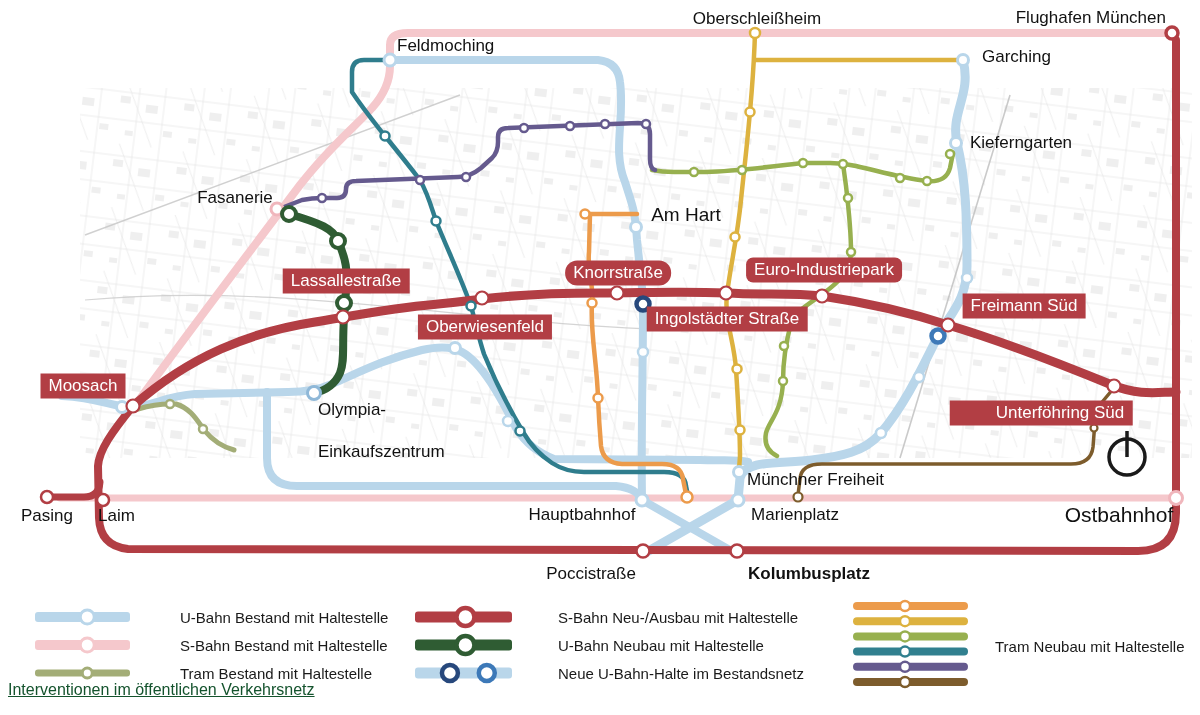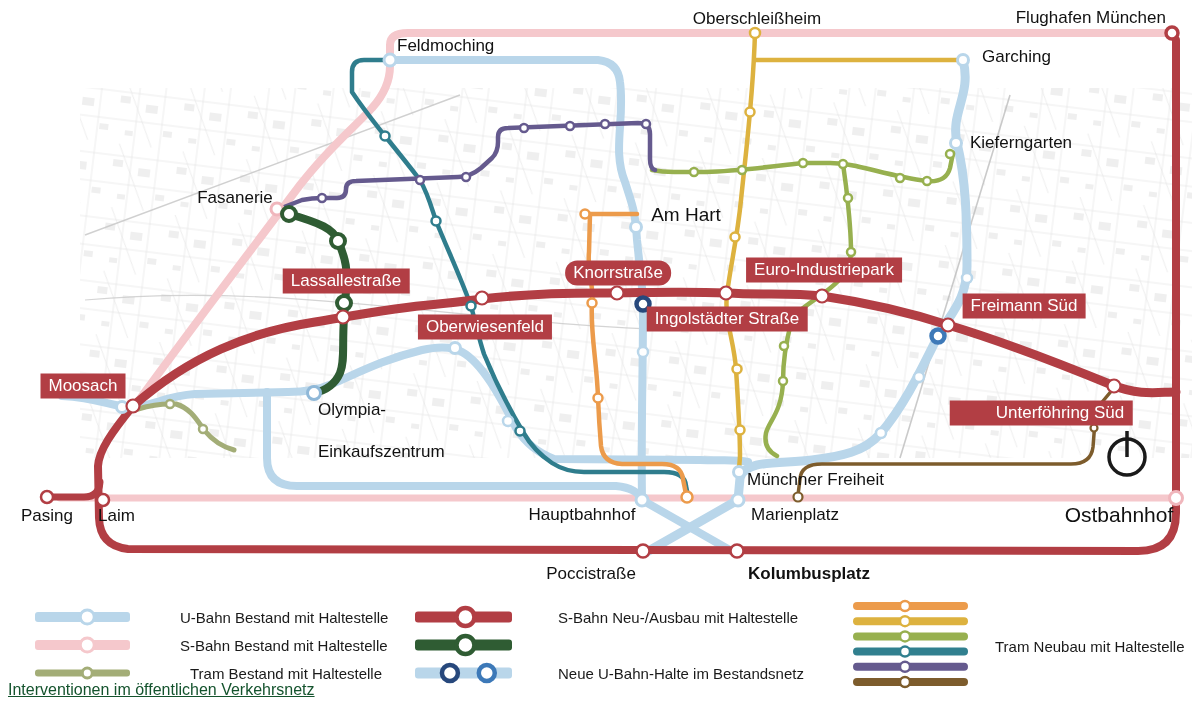--- a/index.html
+++ b/index.html
@@ -156,62 +156,63 @@
       <div class="plain-label center" style="left: 582px; top: 515px; font-size: 17px;">Hauptbahnhof</div>
       <div class="plain-label center" style="left: 795px; top: 515px; font-size: 17px;">Marienplatz</div>
       <div class="plain-label center" style="left: 1119px; top: 515px; font-size: 21px;">Ostbahnhof</div>
       <div class="plain-label center" style="left: 591px; top: 574px; font-size: 17px;">Poccistraße</div>
       <div class="plain-label center" style="left: 809px; top: 574px; font-size: 17px; font-weight: bold;">Kolumbusplatz</div>
       <div class="box-label center" style="left: 83px; top: 386px; font-size: 17px;">Moosach</div>
       <div class="box-label center" style="left: 346px; top: 281px; font-size: 17px;">Lassallestraße</div>
       <div class="box-label center" style="left: 485px; top: 327px; font-size: 17px;">Oberwiesenfeld</div>
       <div class="box-label center" style="left: 618px; top: 273px; font-size: 17px; border-radius: 12px;">Knorrstraße</div>
       <div class="box-label center" style="left: 727px; top: 319px; font-size: 17px;">Ingolstädter Straße</div>
-      <div class="box-label center" style="left: 824px; top: 270px; font-size: 17px;">Euro-Industriepark</div>
+      <div class="box-label center" style="left: 824px; top: 270px; font-size: 17px; border-radius: 7px;">Euro-Industriepark</div>
       <div class="box-label center" style="left: 1024px; top: 306px; font-size: 17px;">Freimann Süd</div>
       <div class="box-label center" style="left: 1041px; top: 413px; font-size: 17px; padding-left: 46px;">Unterföhring Süd</div>
     </div>
 
   <div id="legend">
     <div class="lg-col" id="lg-col1" style="left:35px;">
         <div class="lg-row" style="top: 6px;">
           <svg width="95" height="26">
             <rect x="0" y="8" width="95" height="10" rx="3" fill="#b9d6ea"></rect>
             <circle cx="52.25000000000001" cy="13" r="7" fill="#fff" stroke="#b9d6ea" stroke-width="3"></circle>
           </svg>
           <div class="lg-label" style="margin-left: 50px;">U-Bahn Bestand mit Haltestelle</div>
         </div>
         <div class="lg-row" style="top: 34px;">
           <svg width="95" height="26">
             <rect x="0" y="8" width="95" height="10" rx="3" fill="#f5c8cc"></rect>
             <circle cx="52.25000000000001" cy="13" r="7" fill="#fff" stroke="#f5c8cc" stroke-width="3"></circle>
           </svg>
           <div class="lg-label" style="margin-left: 50px;">S-Bahn Bestand mit Haltestelle</div>
         </div>
-        <div class="lg-row" style="top: 62px; gap: 10px;">
+        <div class="lg-row" style="top: 62px;">
           <svg width="95" height="26">
             <rect x="0" y="9.5" width="95" height="7" rx="3" fill="#a3ad77"></rect>
             <circle cx="52.25000000000001" cy="13" r="5" fill="#fff" stroke="#a3ad77" stroke-width="3"></circle>
           </svg>
           <div class="lg-label" style="margin-left: 50px;">Tram Bestand mit Haltestelle</div>
         </div>
       </div>
     <div class="lg-col" id="lg-col2" style="left:415px;">
         <div class="lg-row" style="top: 6px;">
           <svg width="97" height="26">
             <rect x="0" y="7.5" width="97" height="11" rx="3" fill="#b23e44"></rect>
             <circle cx="50.440000000000005" cy="13" r="9" fill="#fff" stroke="#b23e44" stroke-width="4.5"></circle>
           </svg>
           <div class="lg-label" style="margin-left: 46px;">S-Bahn Neu-/Ausbau mit Haltestelle</div>
         </div>
         <div class="lg-row" style="top: 34px;">
           <svg width="97" height="26">
             <rect x="0" y="7.5" width="97" height="11" rx="3" fill="#2f5c33"></rect>
             <circle cx="50.440000000000005" cy="13" r="9" fill="#fff" stroke="#2f5c33" stroke-width="4.5"></circle>
           </svg>
+          <div class="lg-label" style="margin-left: 46px;">U-Bahn Neubau mit Haltestelle</div>
         </div>
         <div class="lg-row" style="top: 62px; text-align: right;">
           <svg width="97" height="26">
             <rect x="0" y="7.5" width="97" height="11" rx="3" fill="#b9d6ea"></rect>
             <circle cx="34.92" cy="13" r="8" fill="#fff" stroke="#27487c" stroke-width="4.5"></circle>
             <circle cx="71.78" cy="13" r="8" fill="#fff" stroke="#3d79b8" stroke-width="4.5"></circle>
           </svg>
           <div class="lg-label" style="margin-left: 46px;">Neue U-Bahn-Halte im Bestandsnetz</div>
         </div>
       </div>

